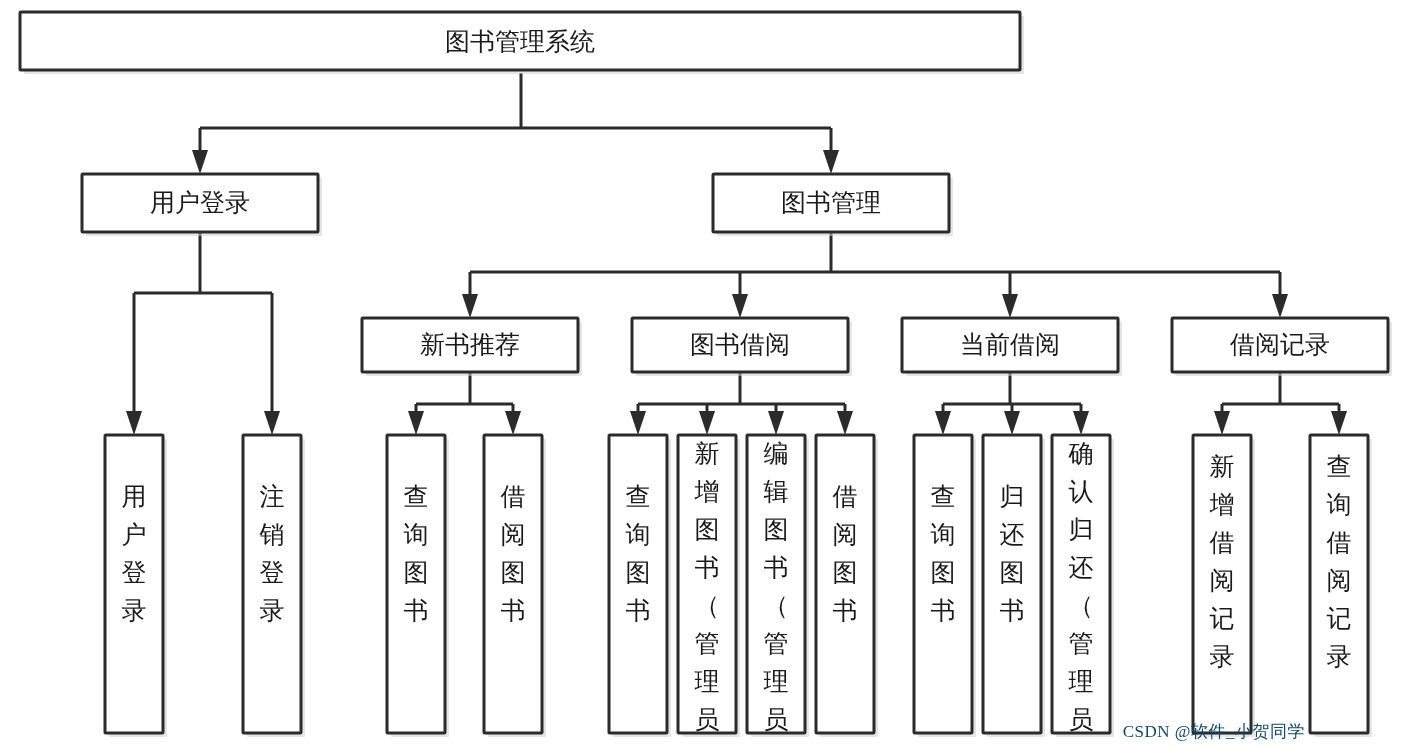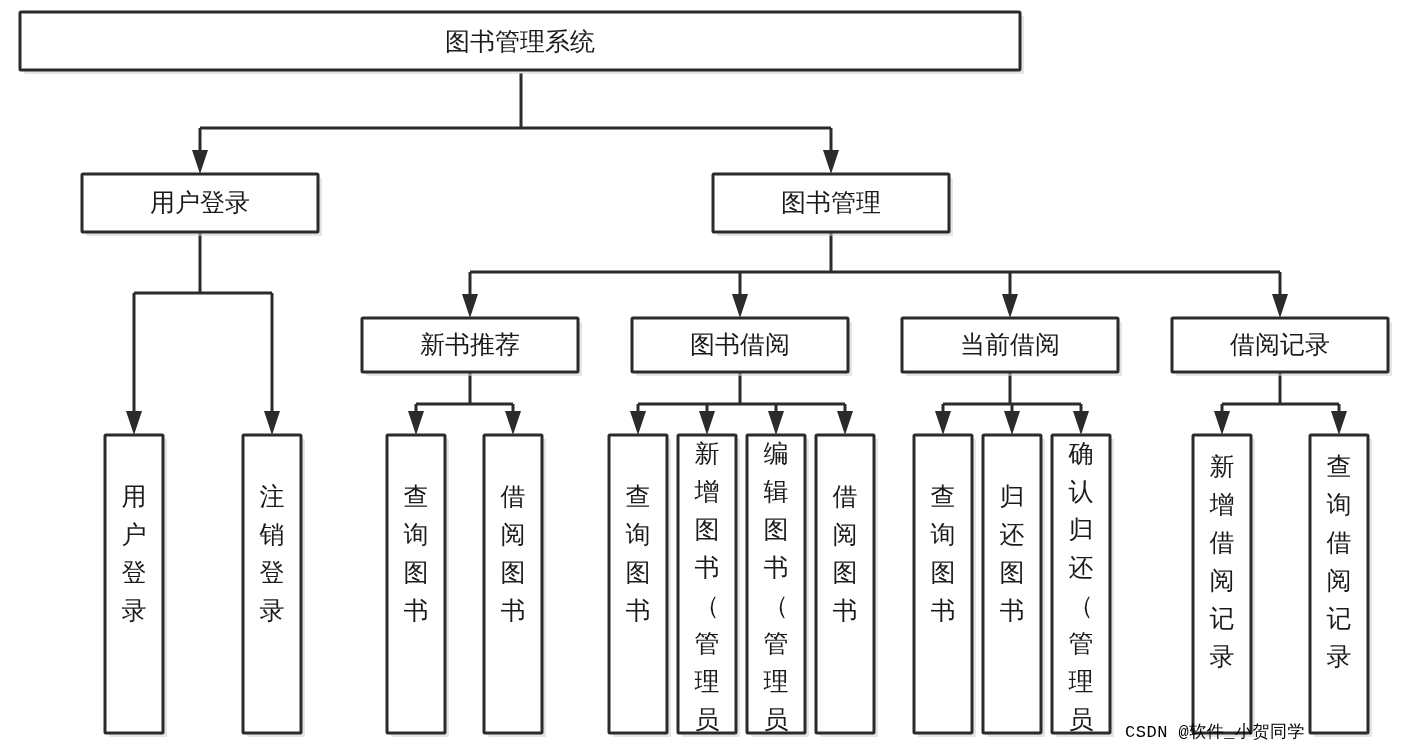--- a/index.html
+++ b/index.html
@@ -20,22 +20,22 @@
     font-family:"DejaVu Sans","Liberation Sans",sans-serif;
     text-anchor:middle;
     dominant-baseline:middle;
   }
   .label-h{font-size:25px;}
   .label-v{font-size:25px;}
   .watermark{
     position:absolute;
     right:10px;bottom:4px;
     font-size:17px;
-    color:#000000;
-    font-family:Liberation Mono, monospace;
+    color:#0c4a6e;
+    font-family:Liberation Serif, serif;
     letter-spacing:.5px;
     white-space:nowrap;
     user-select:none;
   }
 </style>
 </head>
 <body>
 
 <div id="diagram-root">
 

